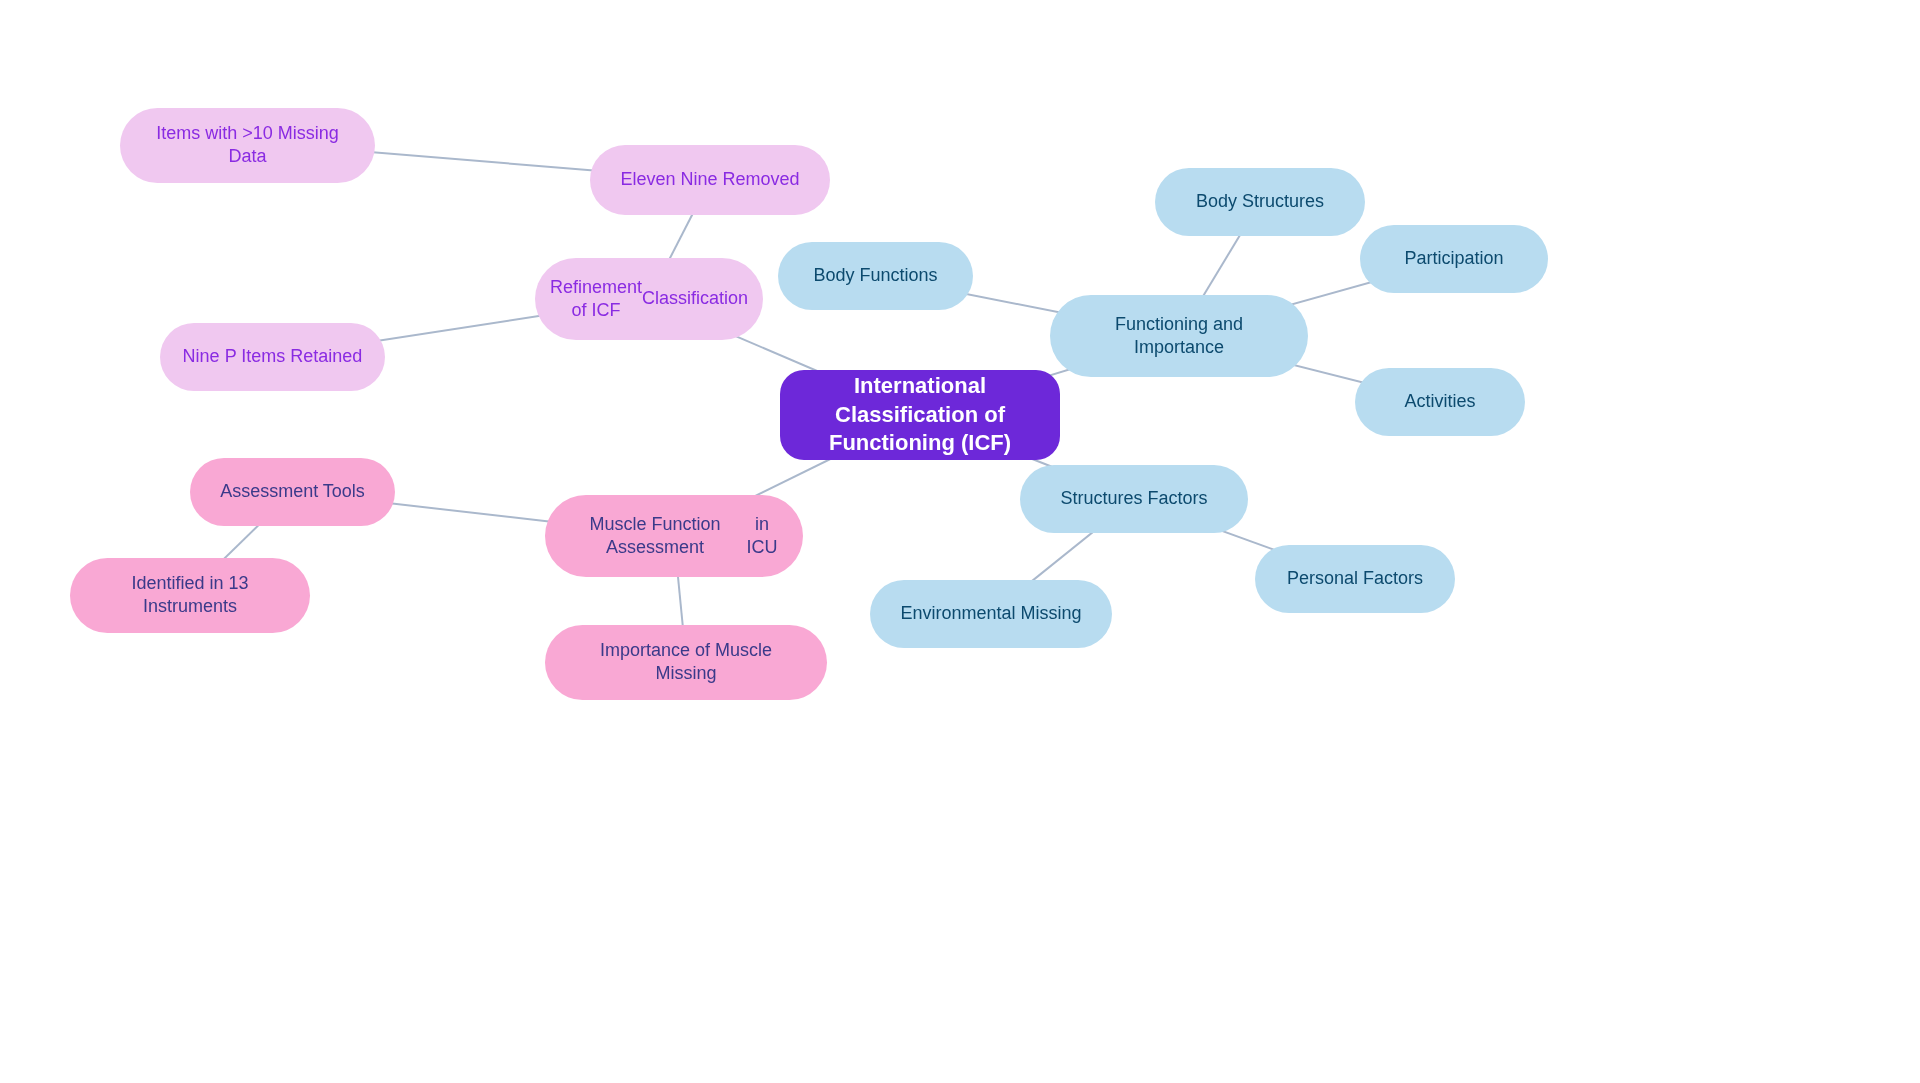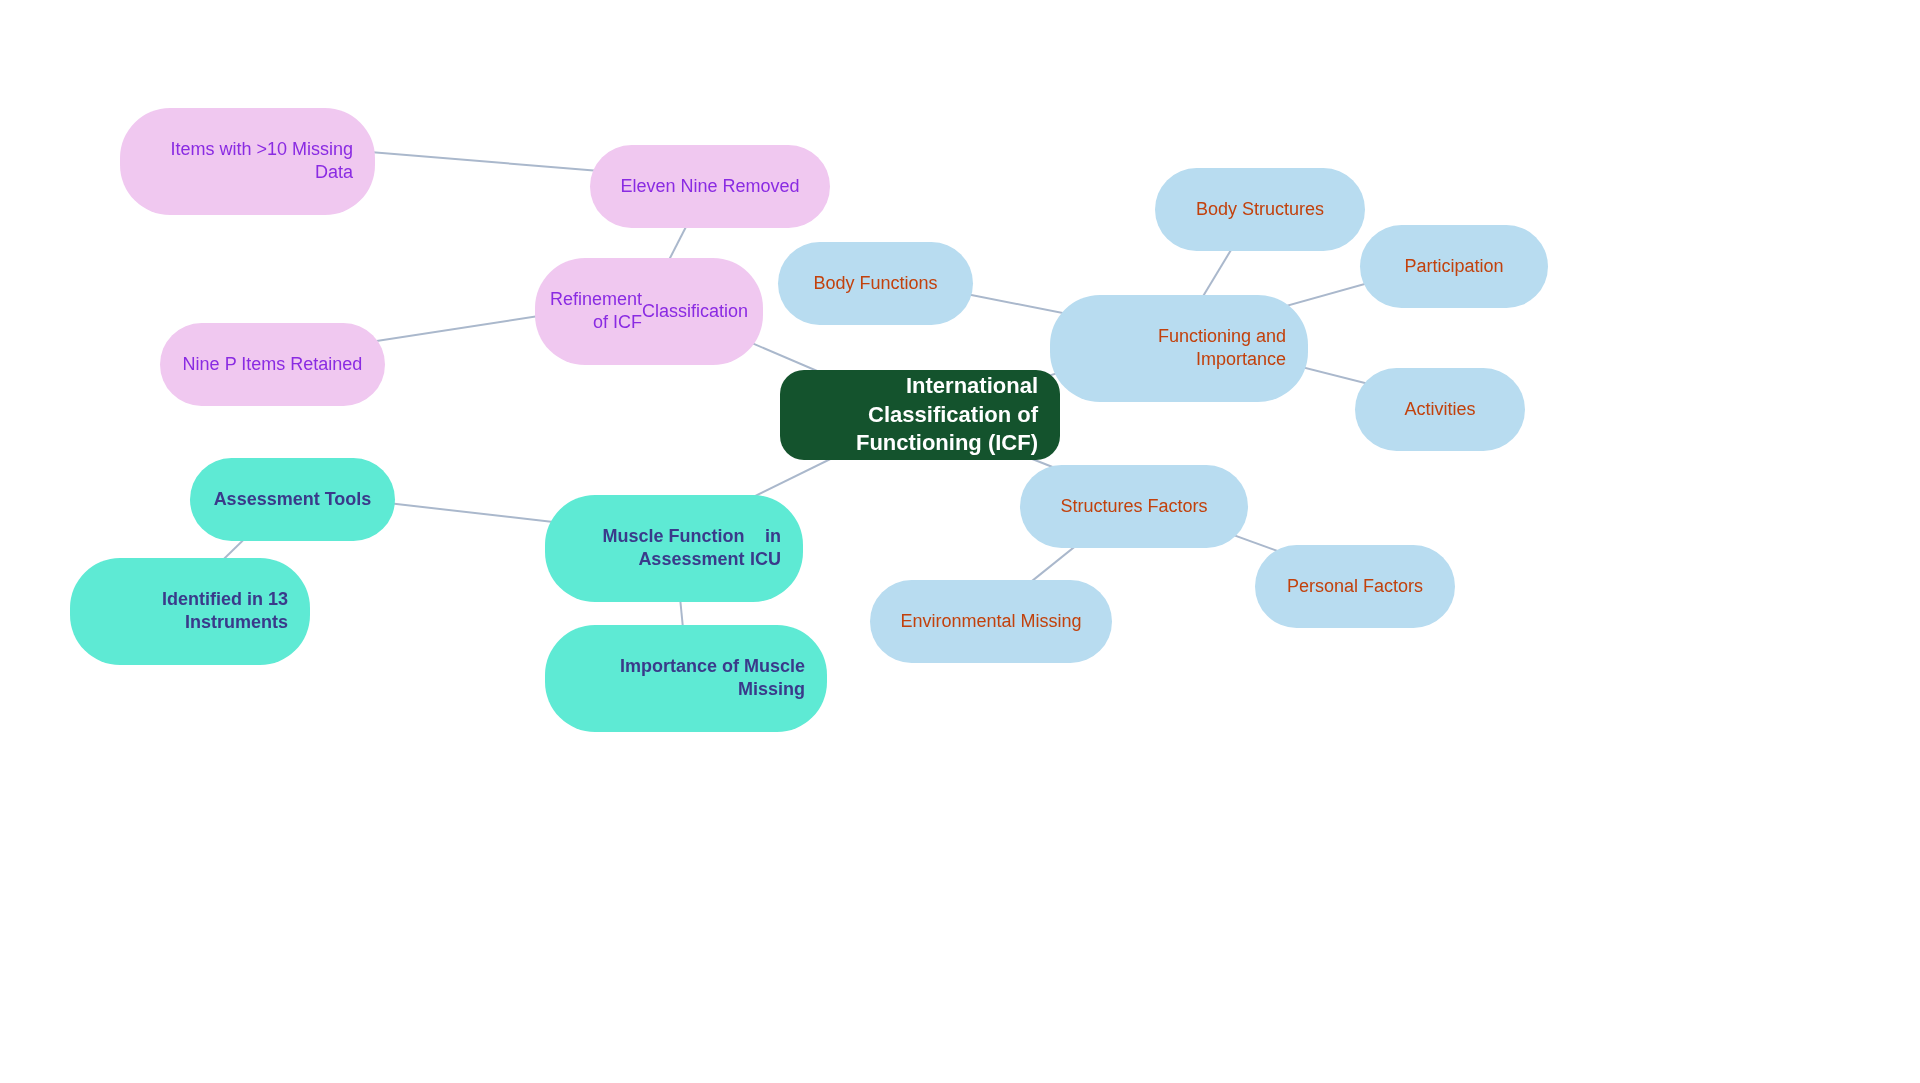--- a/index.html
+++ b/index.html
@@ -19,54 +19,54 @@
       height: 1083px;
       pointer-events: none;
       z-index: 0;
     }
 
     .node {
       position: absolute;
       display: flex;
       align-items: center;
       justify-content: center;
-      text-align: right;
+      text-align: center;
       border-radius: 50px;
       z-index: 1;
-      padding: 30px 22px;
+      padding: 14px 22px;
       line-height: 1.3;
     }
 
     .node-center {
-      background: #14532d;
+      background: #6d28d9;
       color: #ffffff;
       font-size: 22px;
       font-weight: 600;
       border-radius: 24px;
       width: 280px;
       height: 90px;
     }
 
     .node-pink {
       background: #f0c8f0;
       color: #8a2be2;
       font-size: 18px;
       font-weight: 500;
     }
 
     .node-lavender {
-      background: #5eead4;
+      background: #f9a8d4;
       color: #3a3a8a;
       font-size: 18px;
-      font-weight: 700;
+      font-weight: 400;
     }
 
     .node-blue {
       background: #b8dcf0;
-      color: #c2410c;
+      color: #0c4a6e;
       font-size: 18px;
       font-weight: 500;
     }
   </style>
 </head>
 <body>
 
 <svg id="lines">
     <line x1="920" y1="415" x2="649" y2="299" stroke="#aab8cc" stroke-width="2"></line>
     <line x1="649" y1="299" x2="710" y2="180" stroke="#aab8cc" stroke-width="2"></line>

